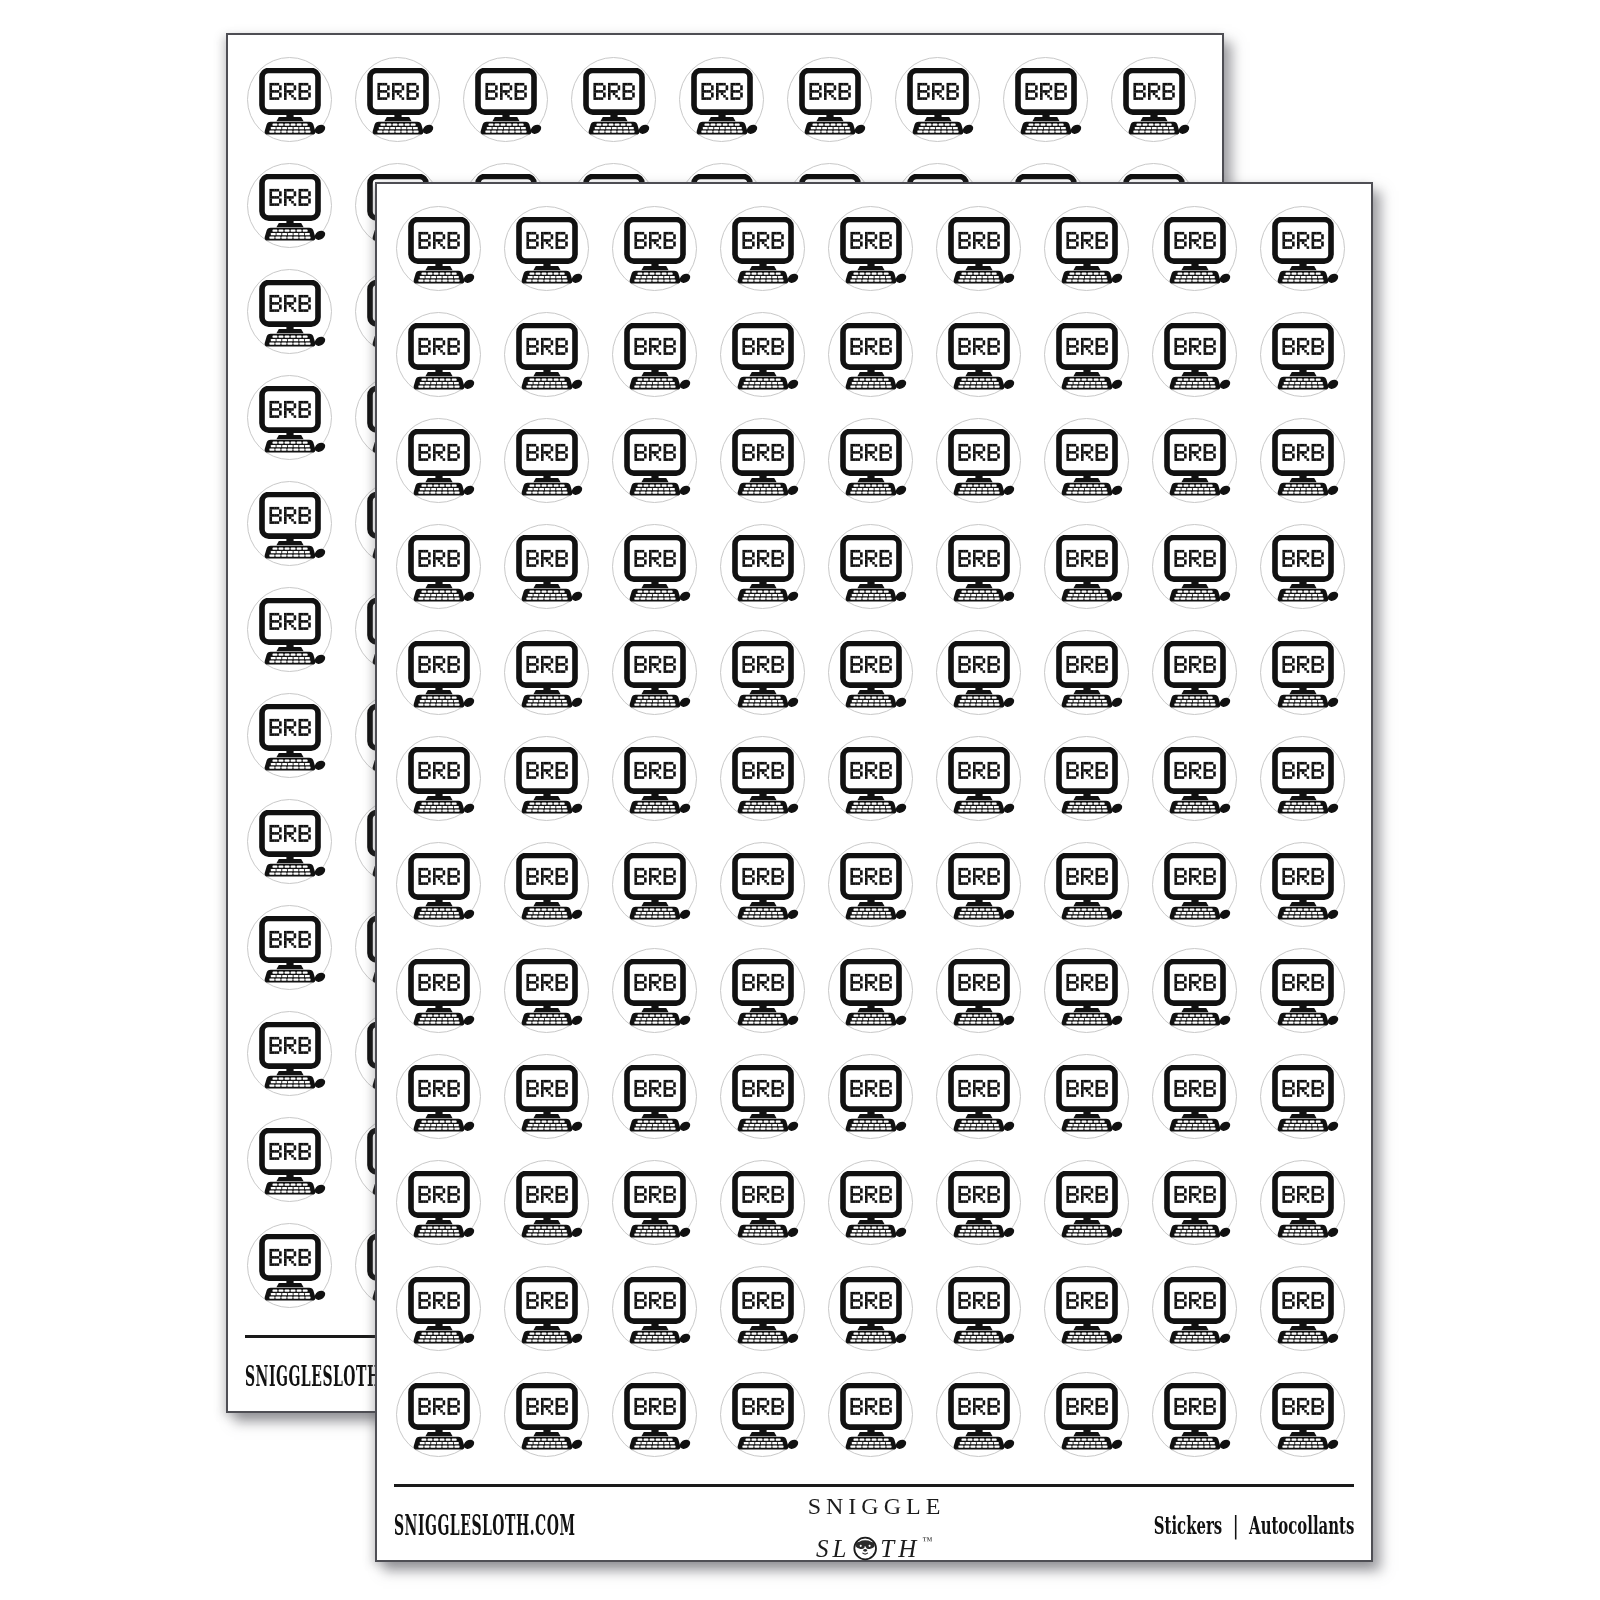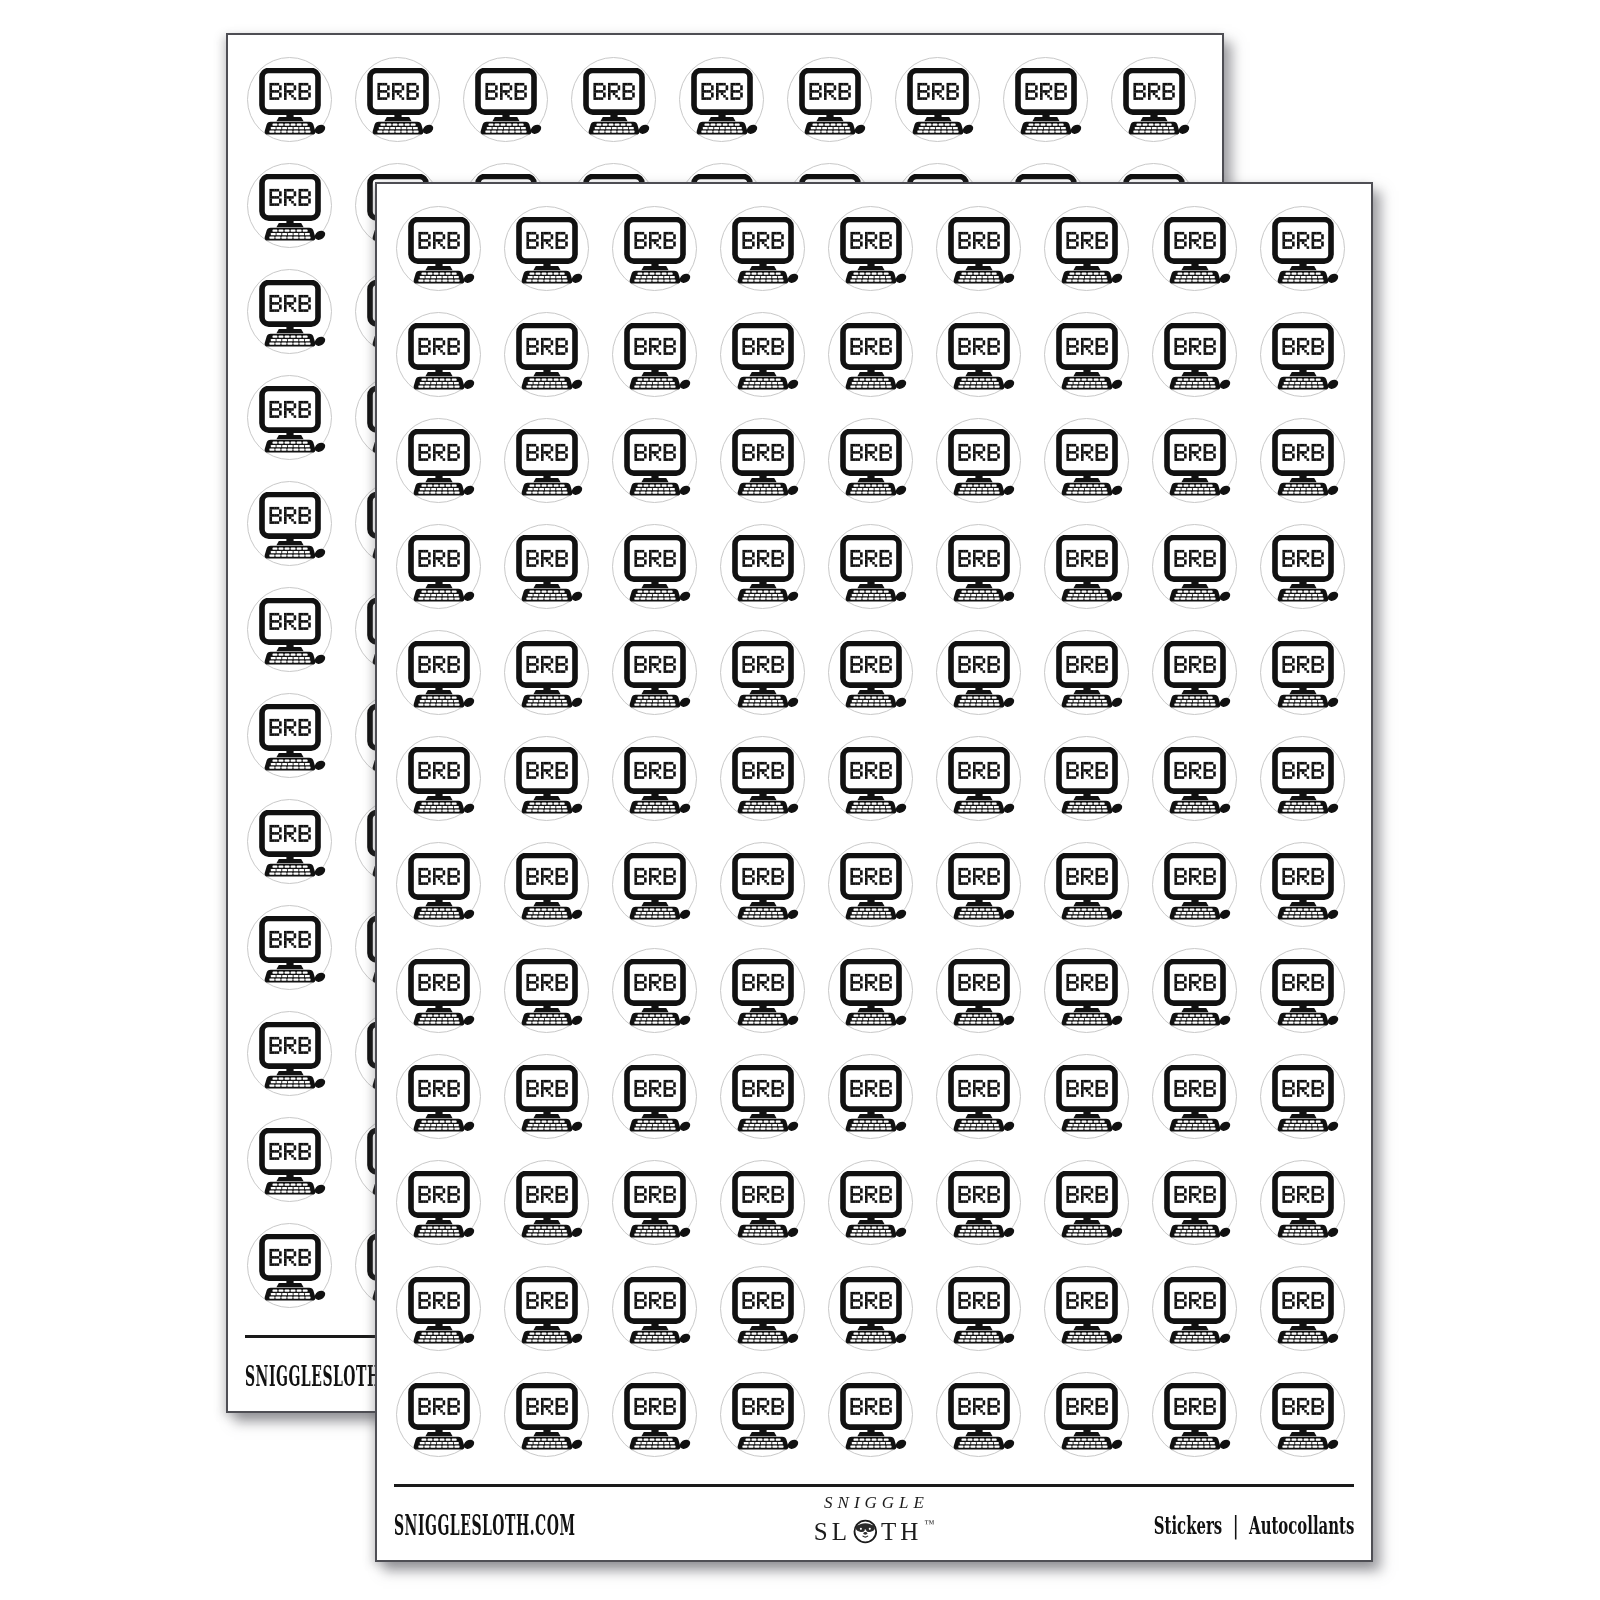--- a/index.html
+++ b/index.html
@@ -53,24 +53,24 @@
     transform:translateY(-50%) scaleX(.62);transform-origin:right center;
     font-family:"DejaVu Serif", serif;font-weight:bold;font-size:24px;
     white-space:nowrap;
   }
   .types .sep{margin:0 9px;font-weight:bold;}
   .brand{
     position:absolute;left:50%;top:2px;transform:translateX(-50%);
     text-align:center;font-family:"Liberation Serif", serif;color:#1c1c1c;
     line-height:1;
   }
-  .brand-top{font-size:17px;letter-spacing:5px;padding-left:5px;white-space:nowrap;font-style:italic;}
+  .brand-top{font-size:24px;letter-spacing:5px;padding-left:5px;white-space:nowrap;}
   .brand-bottom{
-    display:flex;align-items:center;
-    font-size:25px;letter-spacing:4px;margin-top:8px;white-space:nowrap;
+    display:flex;align-items:center;justify-content:center;
+    font-size:25px;letter-spacing:4px;margin-top:18px;white-space:nowrap;font-style:italic;
   }
   .brand-bottom svg{width:25px;height:25px;margin:0 3px 0 2px;display:block;}
   .tm{font-size:10px;letter-spacing:0;position:relative;top:-8px;margin-left:2px;}
   .hidden-defs{position:absolute;width:0;height:0;overflow:hidden;}
 </style>
 </head>
 <body>
 
 <svg class="hidden-defs" aria-hidden="true">
   <defs>

